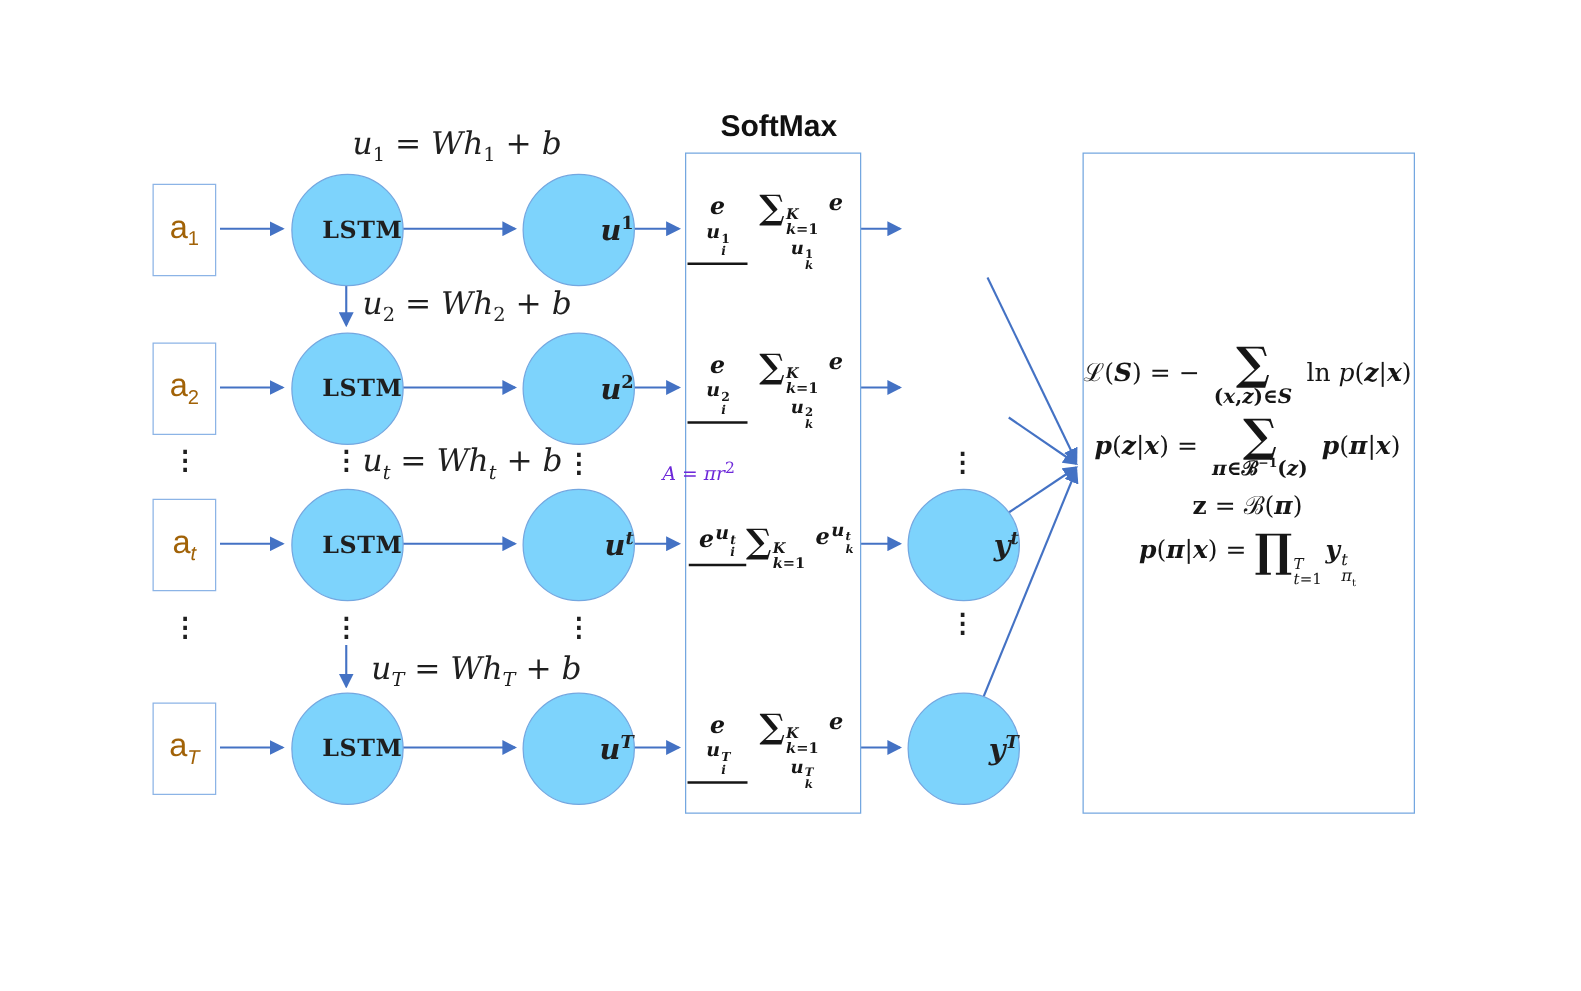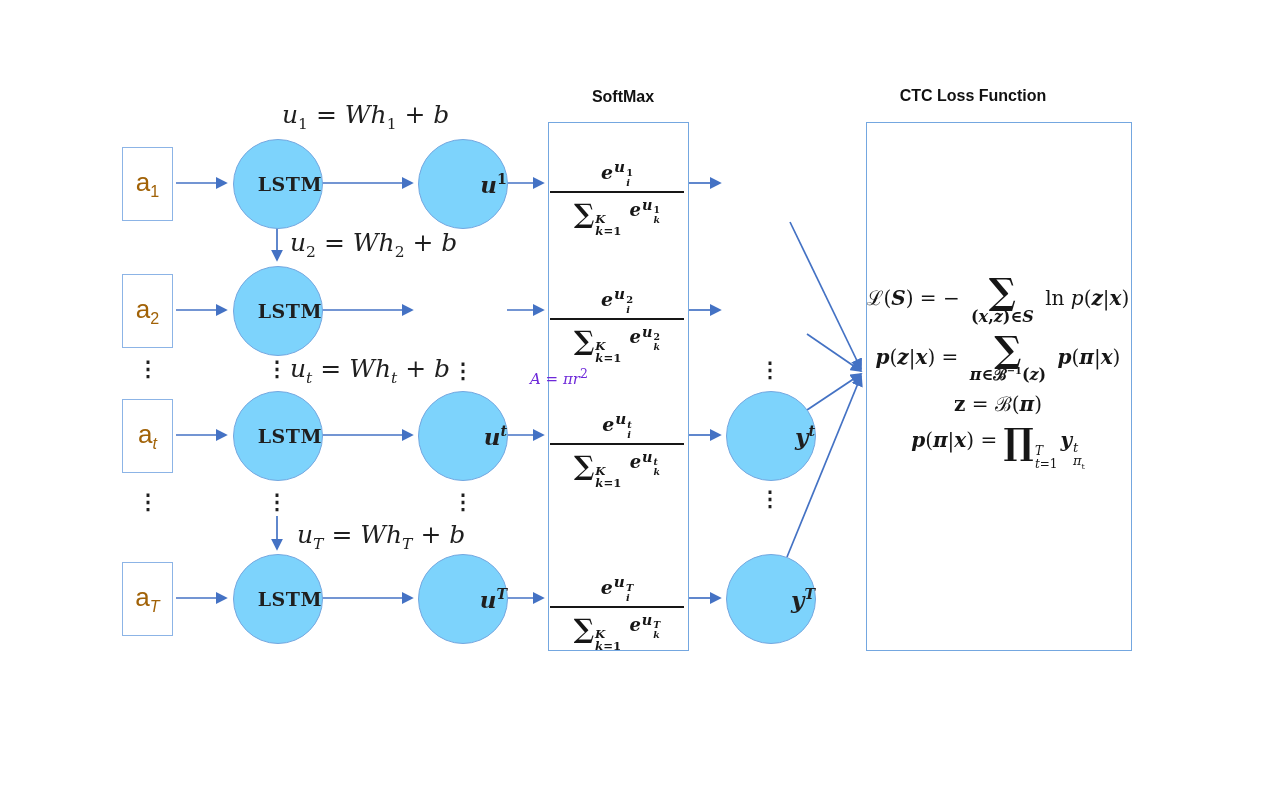--- a/index.html
+++ b/index.html
@@ -1,21 +1,21 @@
 <!DOCTYPE html>
 <html><head>
 <meta charset="utf-8">
 <style>
   html,body{margin:0;padding:0;background:#ffffff;}
   .canvas{position:relative;width:1265px;height:793px;background:#ffffff;overflow:hidden;
           font-family:"DejaVu Serif",serif;color:#1f1f1f;}
   svg.arrows{position:absolute;left:0;top:0;width:1265px;height:793px;}
 
   .title{position:absolute;font-family:"Liberation Sans",sans-serif;font-weight:bold;
-         font-size:16px;color:#111;white-space:nowrap;}
+         font-size:24px;color:#111;white-space:nowrap;}
   .softmax-title{left:558px;top:88px;width:130px;text-align:center;}
   .ctc-title{left:856px;top:87px;width:234px;text-align:center;}
 
   .box{position:absolute;border:1.6px solid #74a7e0;background:transparent;}
   .softmax-box{left:548px;top:122px;width:139px;height:527px;}
   .ctc-box{left:866px;top:122px;width:264px;height:527px;}
 
   .input-box{position:absolute;left:122px;width:49px;height:72px;border:1.8px solid #8cb4e6;
              display:flex;align-items:center;justify-content:center;
              font-family:"Liberation Sans",sans-serif;font-size:26px;color:#a16207;}
@@ -29,22 +29,22 @@
   .lstm{left:233px;font-family:"DejaVu Serif",serif;font-weight:bold;font-size:19px;letter-spacing:0.5px;}
   .unode{left:418px;}.ynode{left:726px;}
   .unode span,.ynode span{font-weight:bold;font-size:23px;}
   .unode sup,.ynode sup{font-size:0.62em;}
 
   .rec-label{position:absolute;font-size:25px;white-space:nowrap;color:#1f1f1f;}
   .rl0{left:282px;top:100px}.rl1{left:290px;top:228px}.rl2{left:290px;top:354px}.rl3{left:297px;top:520px}
   .rec-label sub{font-size:0.62em;}
 
   .frac{position:absolute;left:550px;width:134px;height:80px;text-align:center;
-        display:flex;flex-direction:column;justify-content:center;
-        font-weight:bold;color:#161616;margin-top:15px;}
+        display:flex;flex-direction:row;align-items:center;justify-content:center;
+        font-weight:bold;color:#161616;}
   .f0{top:143px}.f1{top:270px}.f2{top:395px}.f3{top:558px}
   .frac .num{display:inline-block;padding:0 8px 3px;border-bottom:2px solid #161616;font-size:19px;}
   .frac .den{display:inline-block;padding-top:3px;font-size:18px;}
   .exp{display:inline-block;vertical-align:0.45em;font-size:0.8em;margin-left:1px;}
   .stk{display:inline-flex;flex-direction:column;align-items:flex-start;
        font-size:0.65em;line-height:1.02;vertical-align:-0.35em;margin-left:1px;}
   .sum{font-size:1.5em;font-weight:bold;vertical-align:-0.25em;}
   .slim{vertical-align:-0.55em;margin-right:2px;}
 
   .stray-eq{position:absolute;left:530px;top:366px;font-size:15px;color:#6d28d9;}
@@ -100,21 +100,20 @@
       <line x1="807" y1="334" x2="861" y2="371" marker-end="url(#arr)"></line>
       <line x1="807" y1="410" x2="861" y2="374" marker-end="url(#arr)"></line>
       <line x1="787" y1="557" x2="861" y2="376" marker-end="url(#arr)"></line>
 
       <line x1="277" y1="228" x2="277" y2="260" marker-end="url(#arr)"></line>
       <line x1="277" y1="516" x2="277" y2="549" marker-end="url(#arr)"></line>
     </g>
   </svg>
 
   <div class="title softmax-title">SoftMax</div>
-  <div class="title ctc-title">CTC Loss Function</div>
 
   <div class="box softmax-box"></div>
   <div class="box ctc-box"></div>
 
   <div class="input-box ib0">
       <span>a<sub>1</sub></span>
     </div>
   <div class="input-box ib1">
       <span>a<sub>2</sub></span>
     </div>
@@ -133,20 +132,23 @@
     </div>
   <div class="circle lstm c2">
       <span>LSTM</span>
     </div>
   <div class="circle lstm c3">
       <span>LSTM</span>
     </div>
 
   <div class="circle unode c0">
       <span><i>u</i><sup>1</sup></span>
+    </div>
+  <div class="circle unode c1">
+      <span><i>u</i><sup>2</sup></span>
     </div>
   <div class="circle unode c2">
       <span><i>u</i><sup><i>t</i></sup></span>
     </div>
   <div class="circle unode c3">
       <span><i>u</i><sup><i>T</i></sup></span>
     </div>
 
   <div class="frac f0">
     <span class="num"><i>e</i><span class="exp"><i>u</i><span class="stk">

